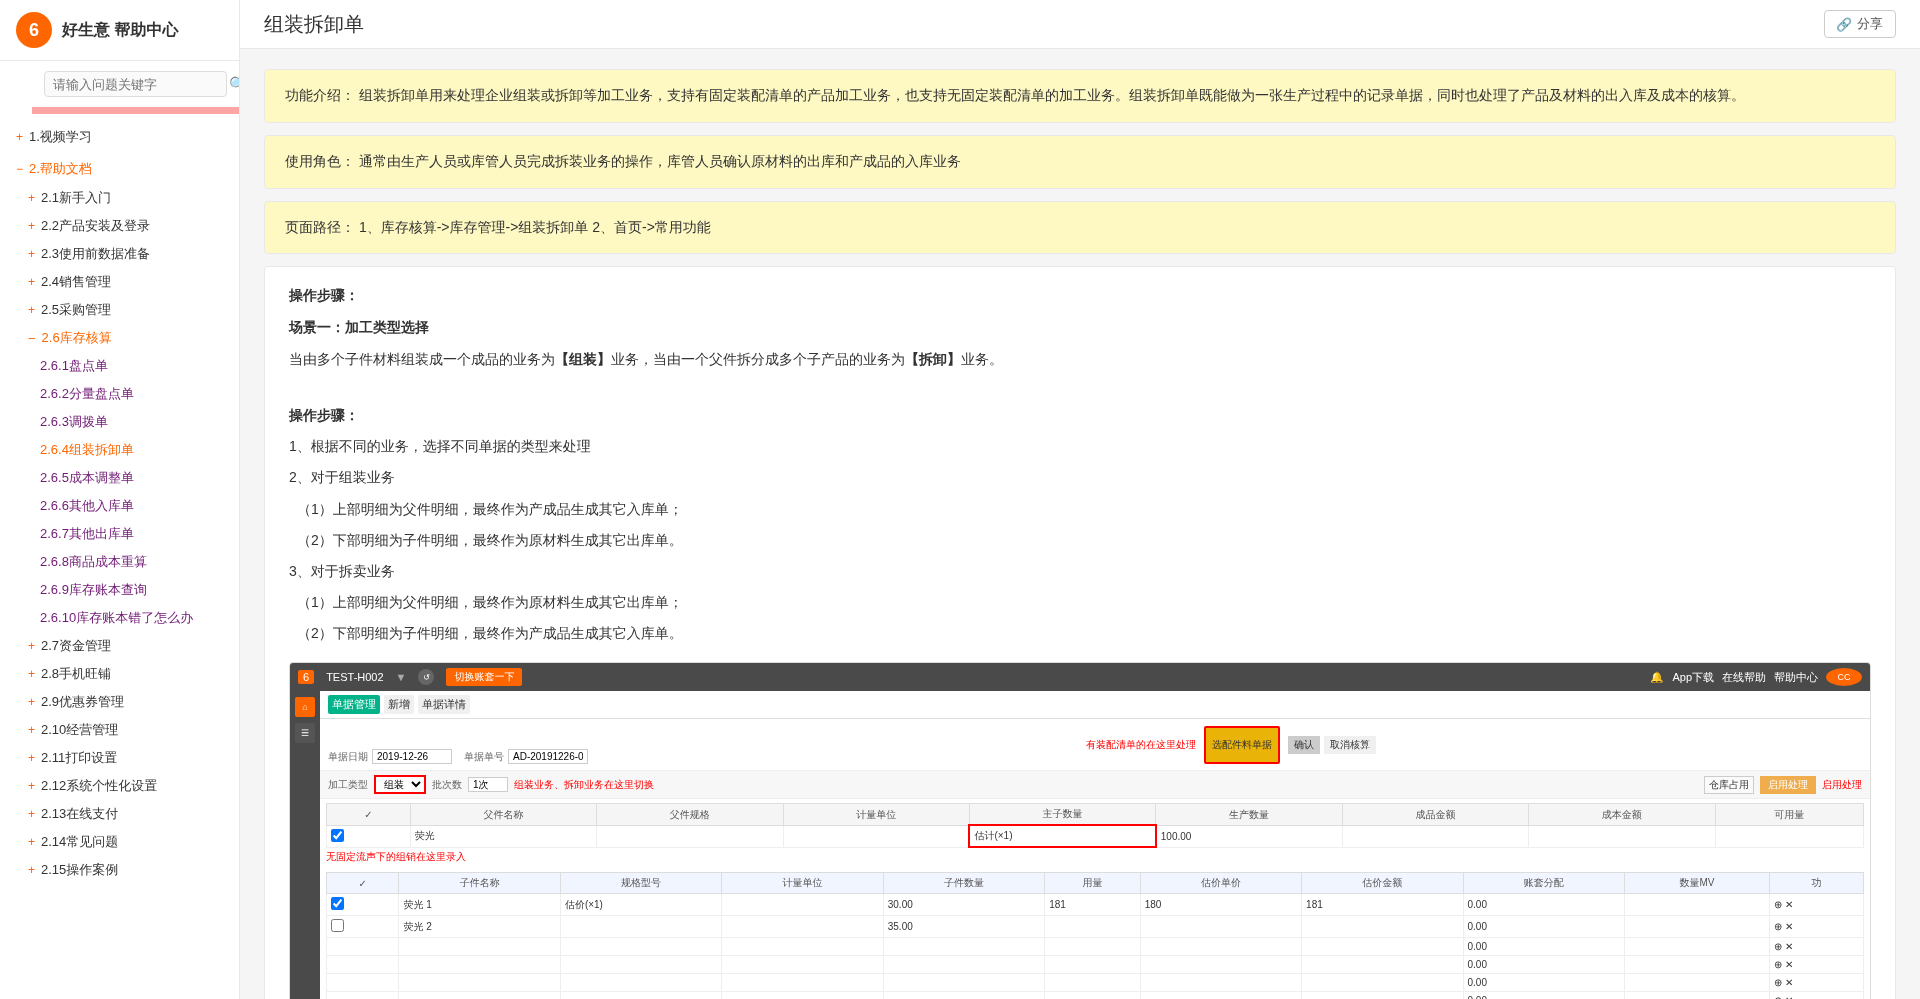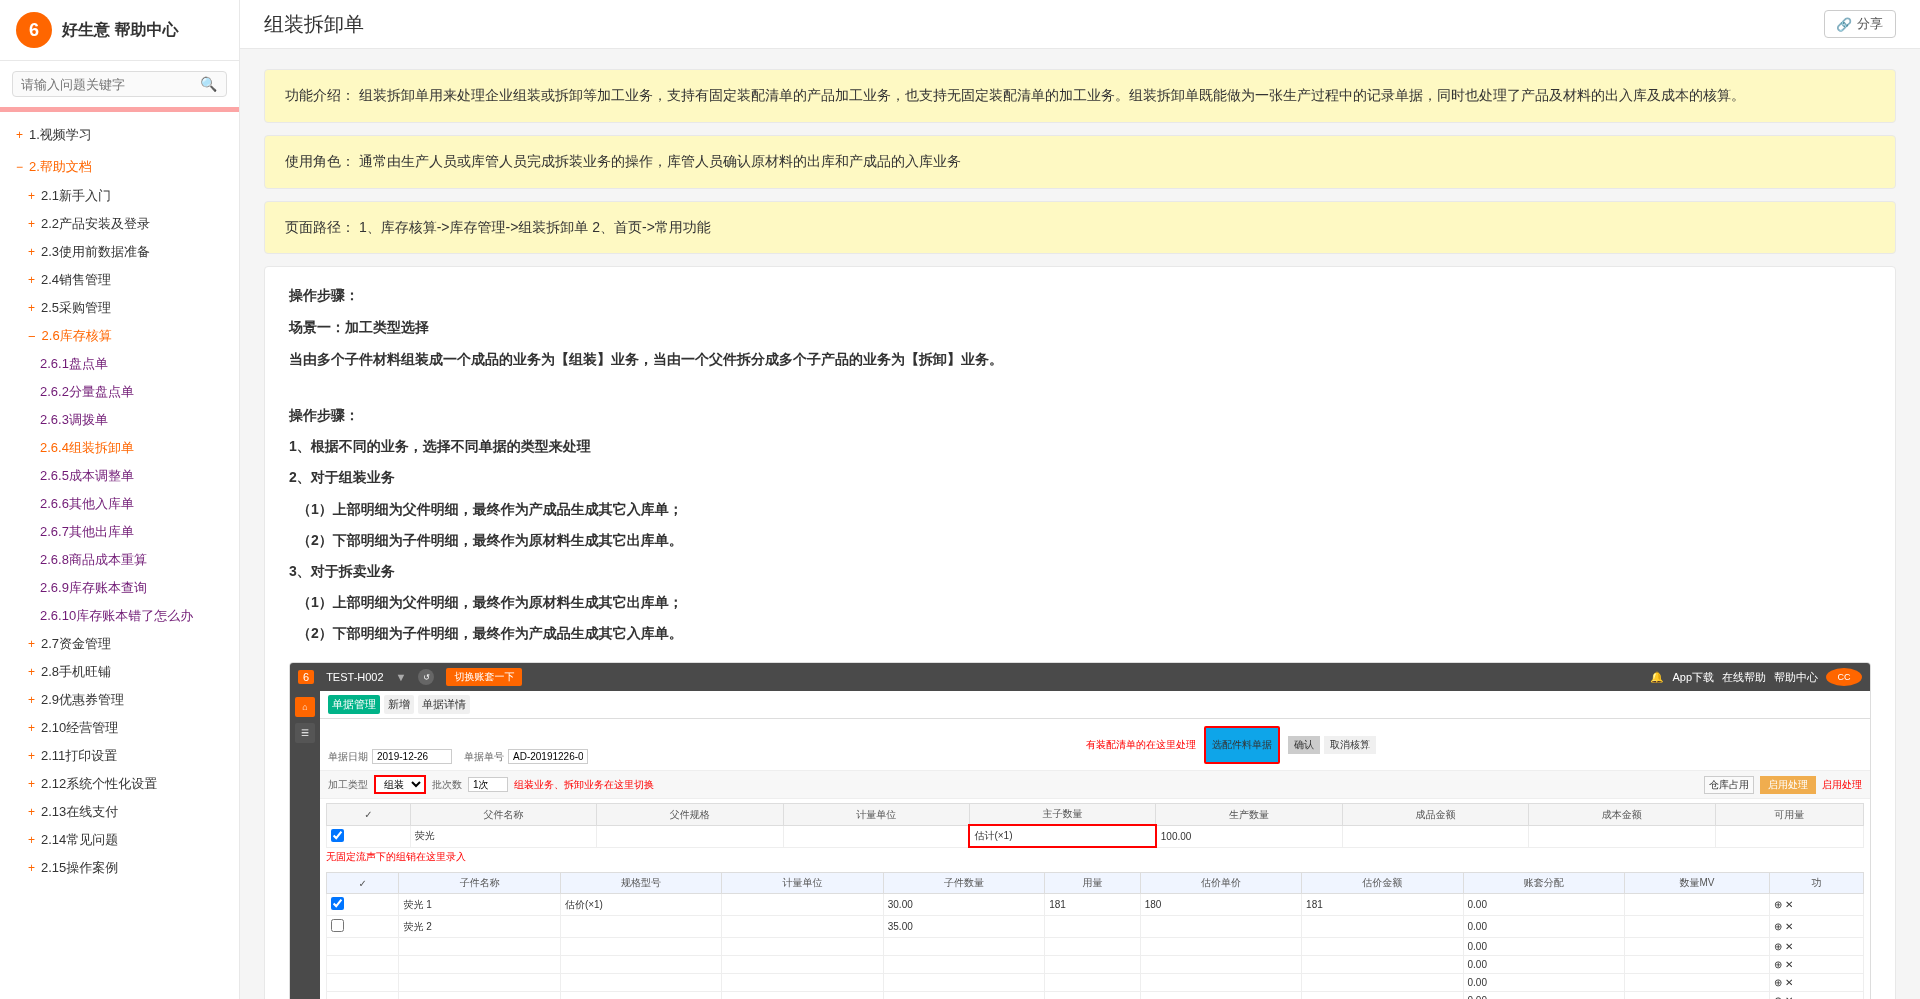--- a/index.html
+++ b/index.html
@@ -28,21 +28,22 @@
       background: #f60;
       border-radius: 50%;
       display: flex; align-items: center; justify-content: center;
       color: #fff; font-size: 18px; font-weight: bold;
       margin-right: 10px;
     }
     .logo-text { font-size: 16px; font-weight: bold; color: #333; }
 
     .search-area {
       padding: 10px 12px;
-      border-bottom: 5px solid #fca5a5;
+      border-bottom: 7px solid #fca5a5;
+      margin-left: 32px;
     }
     .search-box {
       display: flex;
       align-items: center;
       border: 1px solid #ddd;
       border-radius: 4px;
       padding: 4px 8px;
       background: #fafafa;
     }
     .search-box input {
@@ -134,21 +135,21 @@
       font-weight: bold;
       font-size: 14px;
       margin-bottom: 10px;
     }
 
     .content-text {
       line-height: 1.8;
       font-size: 14px;
       color: #333;
     }
-    .content-text p { margin-bottom: 6px; font-weight: bold; }
+    .content-text p { margin-bottom: 6px; }
 
     .steps-area {
       background: #fff;
       border: 1px solid #e8e8e8;
       border-radius: 4px;
       padding: 20px 24px;
       margin-bottom: 12px;
     }
 
     .screenshot-container {
@@ -417,21 +418,21 @@
                 <div class="sim-form-row">
                   <span class="sim-label">单据日期</span>
                   <input class="sim-input" value="2019-12-26" readonly="" style="">
                 </div>
                 <div class="sim-form-row">
                   <span class="sim-label">单据单号</span>
                   <input class="sim-input" value="AD-20191226-001" readonly="" style="">
                 </div>
                 <div style="flex:1;display:flex;justify-content:center;align-items:center;">
                   <span style="color:red;font-size:10px;margin-right:8px;">有装配清单的在这里处理</span>
-                  <button class="sim-red-btn" style="border:2px solid red;background:#0ea5e9;color:#333;font-size:10px;padding:10px 6px;cursor:pointer;">选配件料单据</button>
+                  <button class="sim-red-btn" style="border:2px solid red;background:#eab308;color:#333;font-size:10px;padding:10px 6px;cursor:pointer;">选配件料单据</button>
                   <div style="display:flex;gap:4px;margin-left:8px;">
                     <button style="background:#ccc;color:#333;font-size:10px;padding:2px 6px;border:none;cursor:pointer;">确认</button>
                     <button style="background:#f0f0f0;color:#333;font-size:10px;padding:2px 6px;border:none;cursor:pointer;">取消核算</button>
                   </div>
                 </div>
               </div>
 
               <div class="sim-toolbar">
                 <span class="sim-label">加工类型</span>
                 <select class="sim-select-red">

